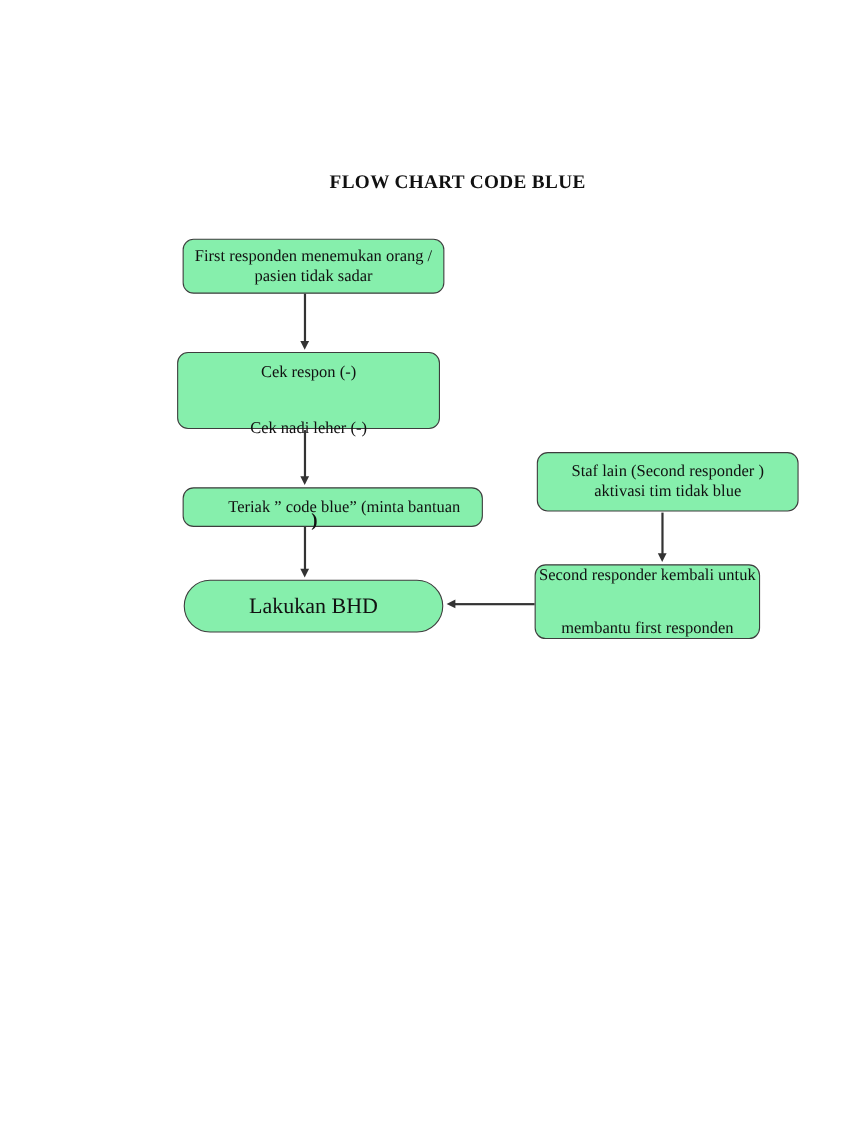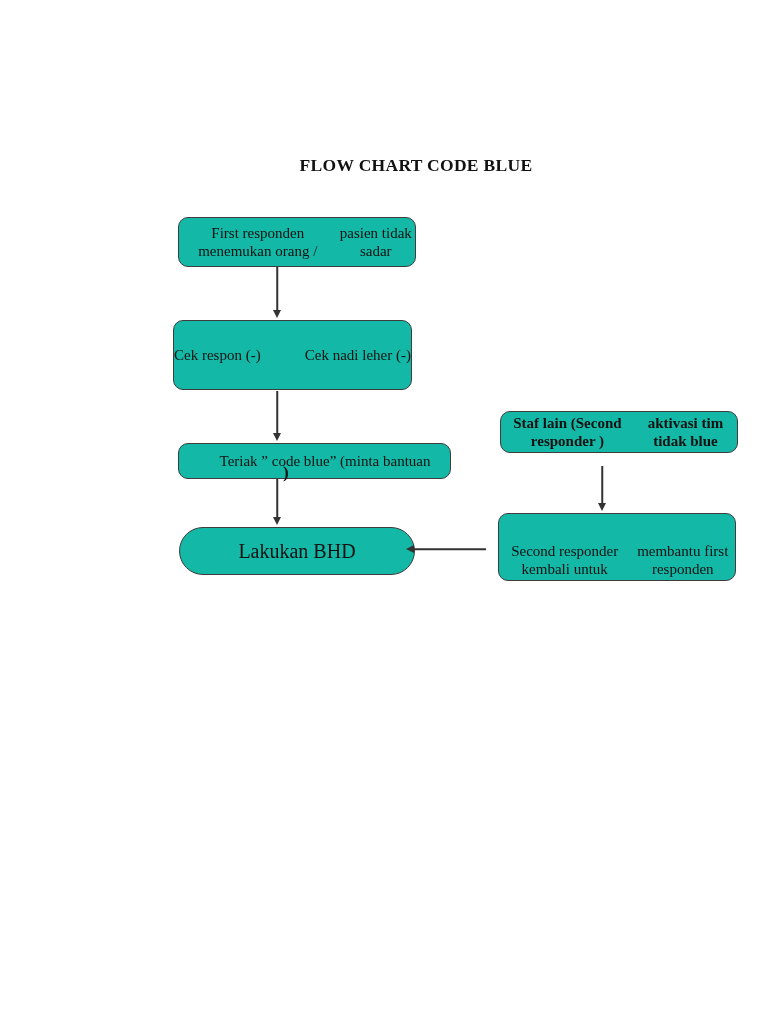--- a/index.html
+++ b/index.html
@@ -7,32 +7,31 @@
     position:relative;width:768px;height:1024px;background:var(--bg,#fff);
     font-family:"Liberation Serif","DejaVu Serif",serif;color:var(--txt,#111);
     overflow:hidden;margin:0 auto;
   }
   .title{
     position:absolute;top:109px;left:64px;width:704px;text-align:center;
     font-size:17.5px;font-weight:700;letter-spacing:.3px;margin-top:46px;
   }
   .node{
     position:absolute;border:1.4px solid var(--box,#3d3d3d);border-radius:10px;
-    box-sizing:border-box;display:flex;flex-direction:row;align-items:center;
+    box-sizing:border-box;display:flex;flex-direction:column;align-items:center;
     justify-content:center;text-align:center;font-size:15px;line-height:18px;
-    background:#14b8a6;
-    margin-left:12px;
+    background:#86efac;
   }
   .node span{display:block;}
   .n1{left:166px;top:217px;width:238px;height:50px;}
   .n2{left:161px;top:320px;width:239px;height:70px;justify-content:space-between;padding:9px 0;gap:33px;}
   .n3{left:166px;top:443px;width:273px;height:36px;padding-left:21px;}
   .n4{left:167px;top:527px;width:236px;height:48px;font-size:20px;line-height:24px;border-radius:24px;}
-  .n5{left:488px;top:411px;width:238px;height:42px;font-weight:bold;}
-  .n6{left:486px;top:513px;width:238px;height:68px;justify-content:flex-start;padding-top:26px;}
+  .n5{left:488px;top:411px;width:238px;height:54px;}
+  .n6{left:486px;top:513px;width:205px;height:68px;justify-content:space-between;padding-top:0;}
   .overflow-paren{
     position:absolute;left:283px;top:463px;font-size:17px;font-weight:700;z-index:3;
     font-family:"Liberation Serif","DejaVu Serif",serif;color:var(--txt,#111);
   }
   
   .arrow-v{position:absolute;width:10px;}
   .arrow-v .line{position:absolute;left:50%;top:0;bottom:6px;width:1.5px;transform:translateX(-50%);background:var(--arrow,#333);}
   .arrow-v .head{position:absolute;bottom:0;left:50%;transform:translateX(-50%);width:0;height:0;
     border-left:4.5px solid transparent;border-right:4.5px solid transparent;border-top:8px solid var(--arrow,#333);}
   .a1{left:272px;top:267px;height:51px;}

